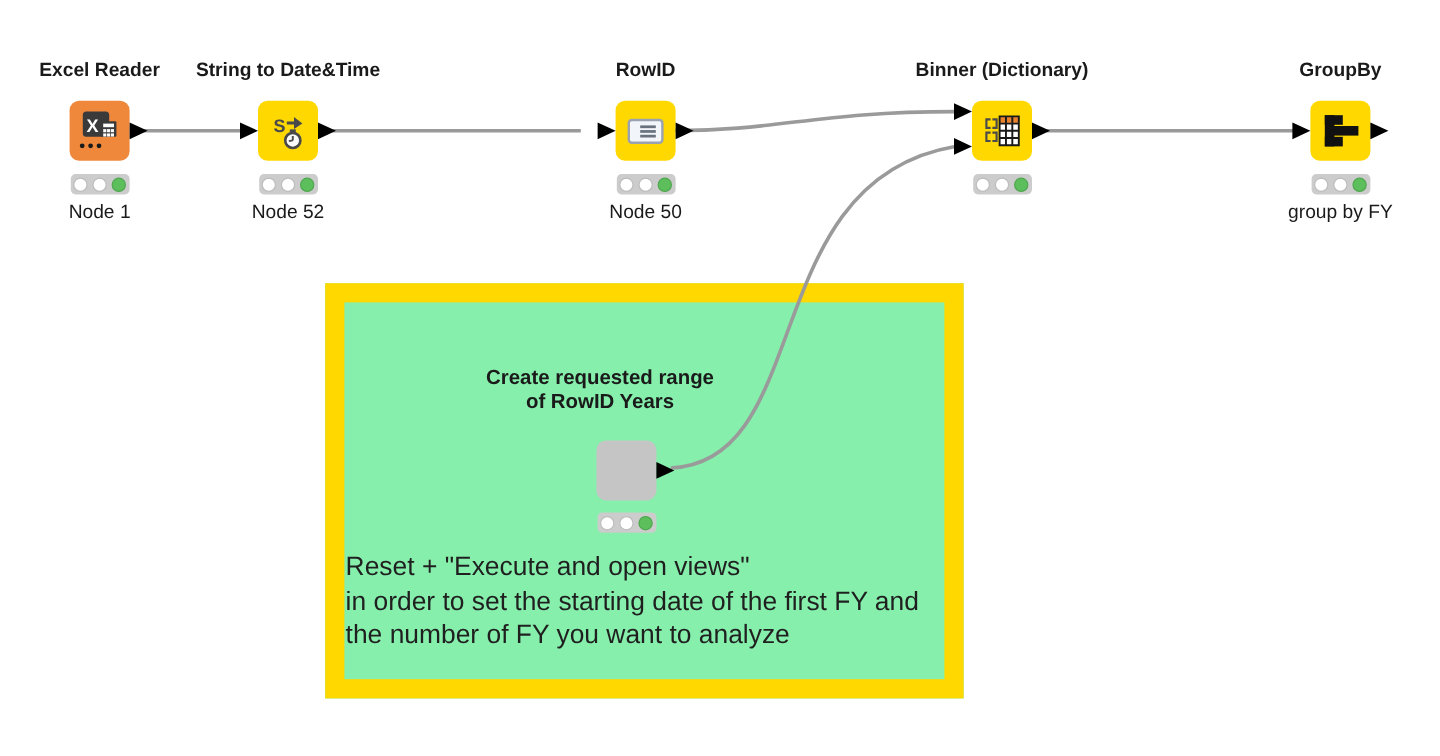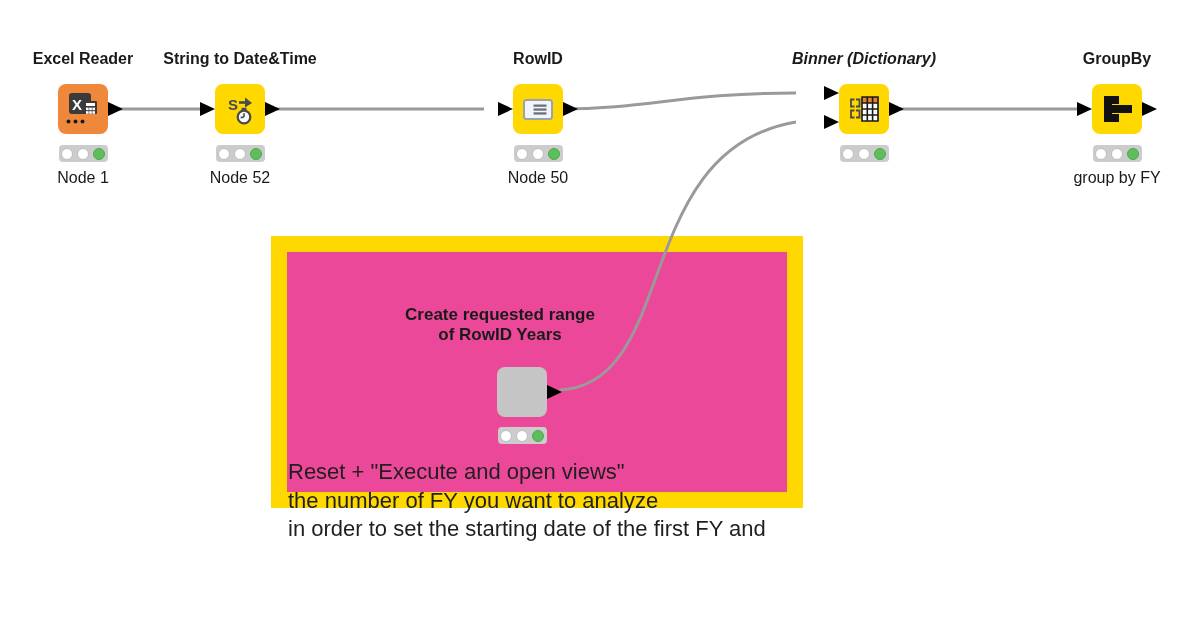--- a/index.html
+++ b/index.html
@@ -3,22 +3,22 @@
 <meta charset="utf-8">
 <style>
   html,body{margin:0;padding:0;}
   body{
     width:1200px;height:630px;position:relative;background:#ffffff;
     font-family:"Liberation Sans", sans-serif;color:#1a1a1a;overflow:hidden;
   }
 
   
   .annotation{
-    position:absolute;left:271px;top:236px;width:532px;height:272px;
-    border:16px solid #FFD800;background:#ec4899;box-sizing:border-box;z-index:1;
+    position:absolute;left:271px;top:236px;width:532px;height:346px;
+    border:16px solid #FFD800;background:#86efac;box-sizing:border-box;z-index:1;
   }
   .annotation-node-title{
     position:absolute;left:63px;top:53px;width:300px;text-align:center;
     font-weight:bold;font-size:17px;line-height:20px;color:#1a1a1a;
   }
   .annotation-text{
     position:absolute;left:1px;top:206px;width:496px;
     font-size:22px;line-height:28.5px;color:#1f1f1f;
   }
 
@@ -63,22 +63,22 @@
 </head>
 <body>
 
 <div class="annotation">
   <div class="annotation-node-title">
     <div>Create requested range</div>
     <div>of RowID Years</div>
   </div>
   <div class="annotation-text">
     <div>Reset + "Execute and open views"</div>
+    <div>in order to set the starting date of the first FY and</div>
     <div>the number of FY you want to analyze</div>
-    <div>in order to set the starting date of the first FY and</div>
   </div>
 </div>
 
 <svg class="wires" width="1200" height="630" viewBox="0 0 1200 630">
   <path class="wire" d="M118 109 L202 109"></path>
   <path class="wire" d="M276 109 L484 109"></path>
   <path class="wire" d="M559 109 C 650 109, 680 93, 796 93"></path>
   <path class="wire" d="M559 390 C 680 385, 630 150, 796 122"></path>
   <path class="wire" d="M872 109 L1078 109"></path>
 </svg>
@@ -146,21 +146,21 @@
     <span class="port out mid"></span>
   </div>
   <div class="traffic-light">
     <span class="light"></span>
     <span class="light"></span>
     <span class="light on-green"></span>
   </div>
   <div class="node-label">Node 50</div>
 </div>
 
-<div class="node-wrap" style="left:764px;width:200px;font-style:italic;">
+<div class="node-wrap" style="left:735px;width:200px;">
   <div class="node-title">Binner (Dictionary)</div>
   <div class="node-box">
     <svg class="node-icon" width="50" height="50" viewBox="0 0 50 50">
       <path d="M15.5 15.5 h-3.5 v7 h3.5 M17 15.5 h3.5 v7 h-3.5" stroke="#4A4A4A" stroke-width="1.8" fill="none"></path>
       <path d="M15.5 26.5 h-3.5 v7 h3.5 M17 26.5 h3.5 v7 h-3.5" stroke="#4A4A4A" stroke-width="1.8" fill="none"></path>
       <rect x="23" y="13" width="16" height="24" fill="#ffffff"></rect>
       <rect x="23" y="13" width="16" height="6" fill="#E8822C"></rect>
       <path d="M23 13 h16 v24 h-16 Z M28.3 13 v24 M33.6 13 v24 M23 19 h16 M23 25 h16 M23 31 h16" stroke="#1A1A1A" stroke-width="1.6" fill="none"></path>
     </svg>
     <span class="port in" style="top:2px;"></span>

